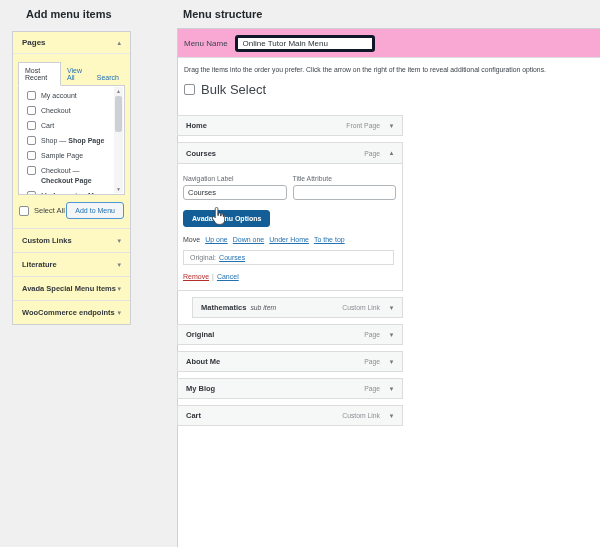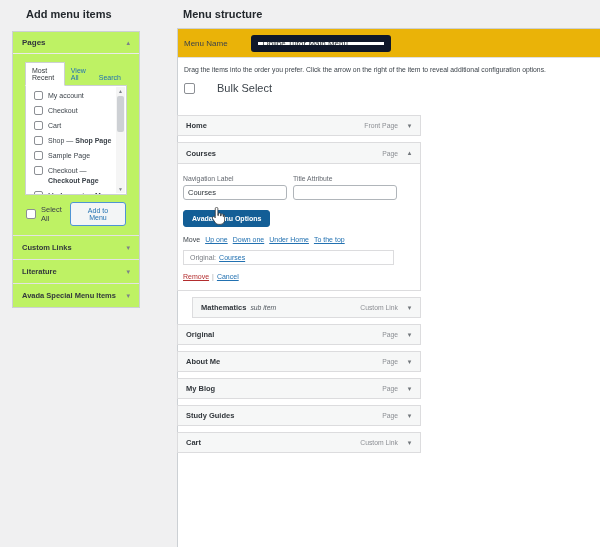--- a/index.html
+++ b/index.html
@@ -9,30 +9,30 @@
     font-family:"Liberation Sans","DejaVu Sans",sans-serif;
   }
   a { cursor:pointer; }
 
   
   .sidebar-title {
     position:absolute; left:26px; top:8px; margin:0;
     font-size:11px; font-weight:bold; color:#23282d;
   }
   .panel {
-    position:absolute; left:12px; top:31px; width:128px; box-sizing:border-box;
-    background:#bef264; border:1px solid #ccd0d4;
+    position:absolute; left:12px; top:31px; width:119px; box-sizing:border-box;
+    background:#fef9c3; border:1px solid #ccd0d4;
   }
   .acc-header {
     height:21px; display:flex; align-items:center; justify-content:space-between;
     padding:0 9px; border-bottom:1px solid #eaeaea;
     font-size:8px; font-weight:bold; color:#32373c; cursor:pointer;
   }
   .arr { color:#7c8188; font-size:7px; line-height:1; }
-  .acc-body { padding:8px 12px 9px; }
+  .acc-body { padding:8px 5px 9px; }
   .tabs { display:flex; align-items:flex-end; font-size:7px; position:relative; z-index:2; }
   .tab-active {
     background:#fff; border:1px solid #ccd0d4; border-bottom-color:#fff;
     padding:4px 6px; margin-bottom:-1px; color:#32373c; cursor:pointer;
   }
   .tab-link { padding:4px 6px; color:#2271b1; text-decoration:none; }
   .list-box {
     position:relative; border:1px solid #ccd0d4; background:#fff;
     height:110px; box-sizing:border-box; padding:5px 14px 0 8px; overflow:hidden;
   }
@@ -69,33 +69,33 @@
   
   .main-title {
     position:absolute; left:183px; top:8px; margin:0;
     font-size:11px; font-weight:bold; color:#23282d;
   }
   .main-box {
     position:absolute; left:177px; top:28px; width:425px; height:521px;
     box-sizing:border-box; background:#fff; border:1px solid #ccd0d4;
   }
   .name-row {
-    height:29px; box-sizing:border-box; background:#eab308; border-bottom:1px solid #dfdfdf;
-    display:flex; align-items:center; padding:0 6px;gap:16px;
+    height:29px; box-sizing:border-box; background:#f9a8d4; border-bottom:1px solid #dfdfdf;
+    display:flex; align-items:center; padding:0 6px;
   }
   .name-label { font-size:8px; color:#3c434a; margin-right:7px; }
   .name-input {
     width:140px; height:17px; box-sizing:border-box; font-family:inherit;
-    font-size:8px; padding:0 5px; border:7px solid #0f172a; border-radius:3px; color:#2c3338;
+    font-size:8px; padding:0 5px; border:3px solid #0f172a; border-radius:3px; color:#2c3338;
   }
   .tip { margin:8px 6px 0; font-size:6.8px; color:#3c434a; }
-  .bulk { margin:9px 6px 0; display:flex; align-items:center; gap:22px; font-size:11px; color:#3c434a; }
+  .bulk { margin:9px 6px 0; display:flex; align-items:center; gap:6px; font-size:13px; color:#3c434a; }
   .cb-lg { width:11px; height:11px; }
 
-  .menu-items { position:absolute; left:-1px; top:86px; width:244px; }
+  .menu-items { position:absolute; left:-1px; top:86px; width:226px; }
   .mi {
     box-sizing:border-box; height:21px; margin-bottom:6px;
     background:#f6f7f7; border:1px solid #dcdcde;
     display:flex; align-items:center; padding:0 7px 0 8px; cursor:move;
   }
   .depth1 { margin-left:15px; }
   .mi-title { font-size:7.5px; font-weight:bold; color:#32373c; }
   .mi-sub { font-size:6.8px; font-style:italic; color:#50575e; margin-left:4px; }
   .mi-type { margin-left:auto; font-size:6.8px; color:#8c8f94; }
   .mi-arrow { margin-left:8px; font-size:7px; color:#72777c; cursor:pointer; width:7px; text-align:center; }
@@ -199,20 +199,24 @@
   <div class="acc-row">
     <span>Custom Links</span>
     <span class="arr">▾</span>
   </div>
   <div class="acc-row">
     <span>Literature</span>
     <span class="arr">▾</span>
   </div>
   <div class="acc-row">
     <span>Avada Special Menu Items</span>
+    <span class="arr">▾</span>
+  </div>
+  <div class="acc-row">
+    <span>WooCommerce endpoints</span>
     <span class="arr">▾</span>
   </div>
 </div>
 
 <h2 class="main-title">Menu structure</h2>
 
 <div class="main-box">
   <div class="name-row">
     <span class="name-label">Menu Name</span>
     <input class="name-input" type="text" value="Online Tutor Main Menu" style="">
@@ -283,25 +287,20 @@
       <span class="mi-type">Page</span>
       <span class="mi-arrow">▾</span>
     </div>
 
     <div class="mi">
       <span class="mi-title">My Blog</span>
       <span class="mi-type">Page</span>
       <span class="mi-arrow">▾</span>
     </div>
 
-    <div class="mi">
-      <span class="mi-title">Study Guides</span>
-      <span class="mi-type">Page</span>
-      <span class="mi-arrow">▾</span>
-    </div>
 
 
     <div class="mi">
       <span class="mi-title">Cart</span>
       <span class="mi-type">Custom Link</span>
       <span class="mi-arrow">▾</span>
     </div>
 
   </div>
 </div>

